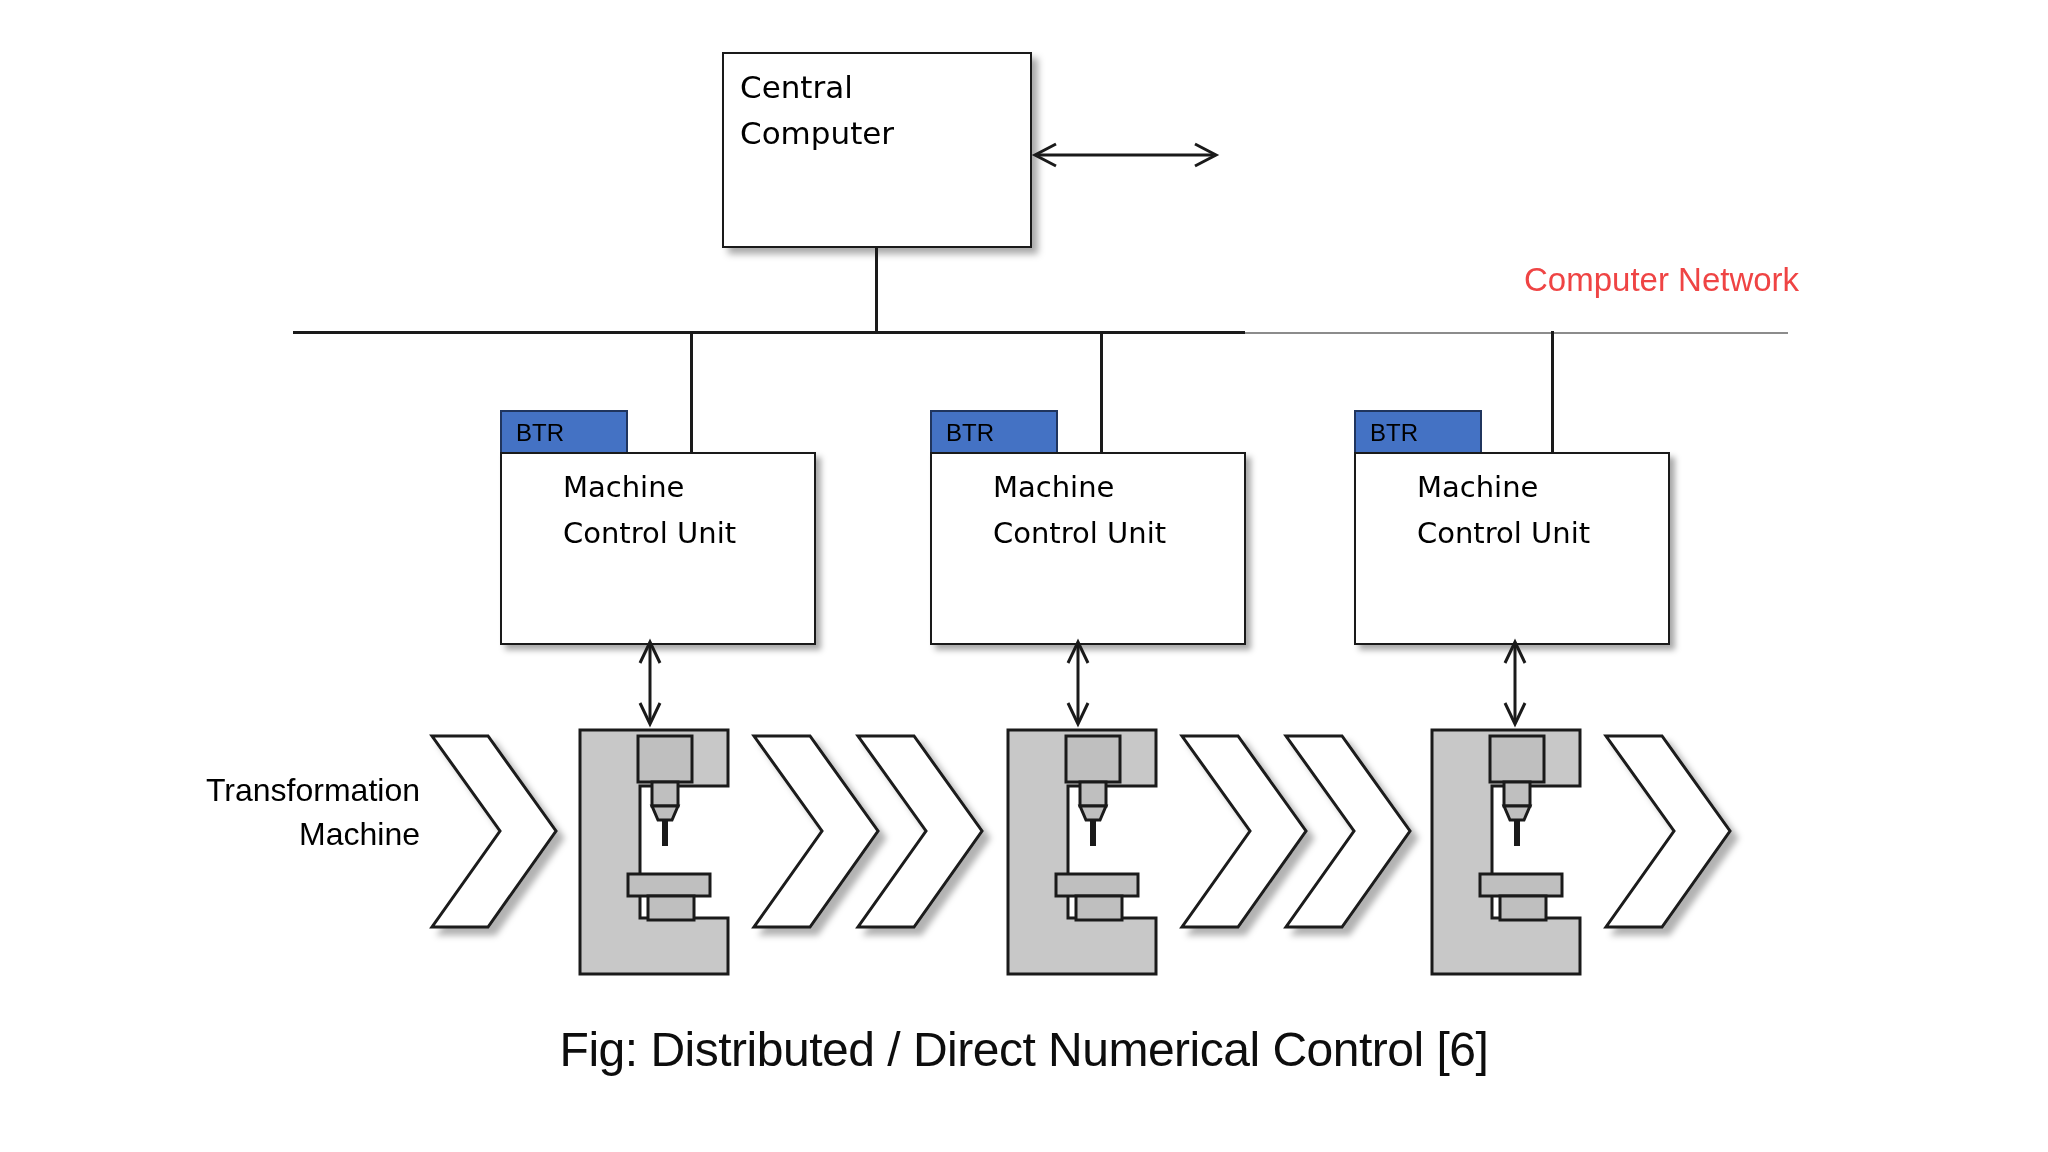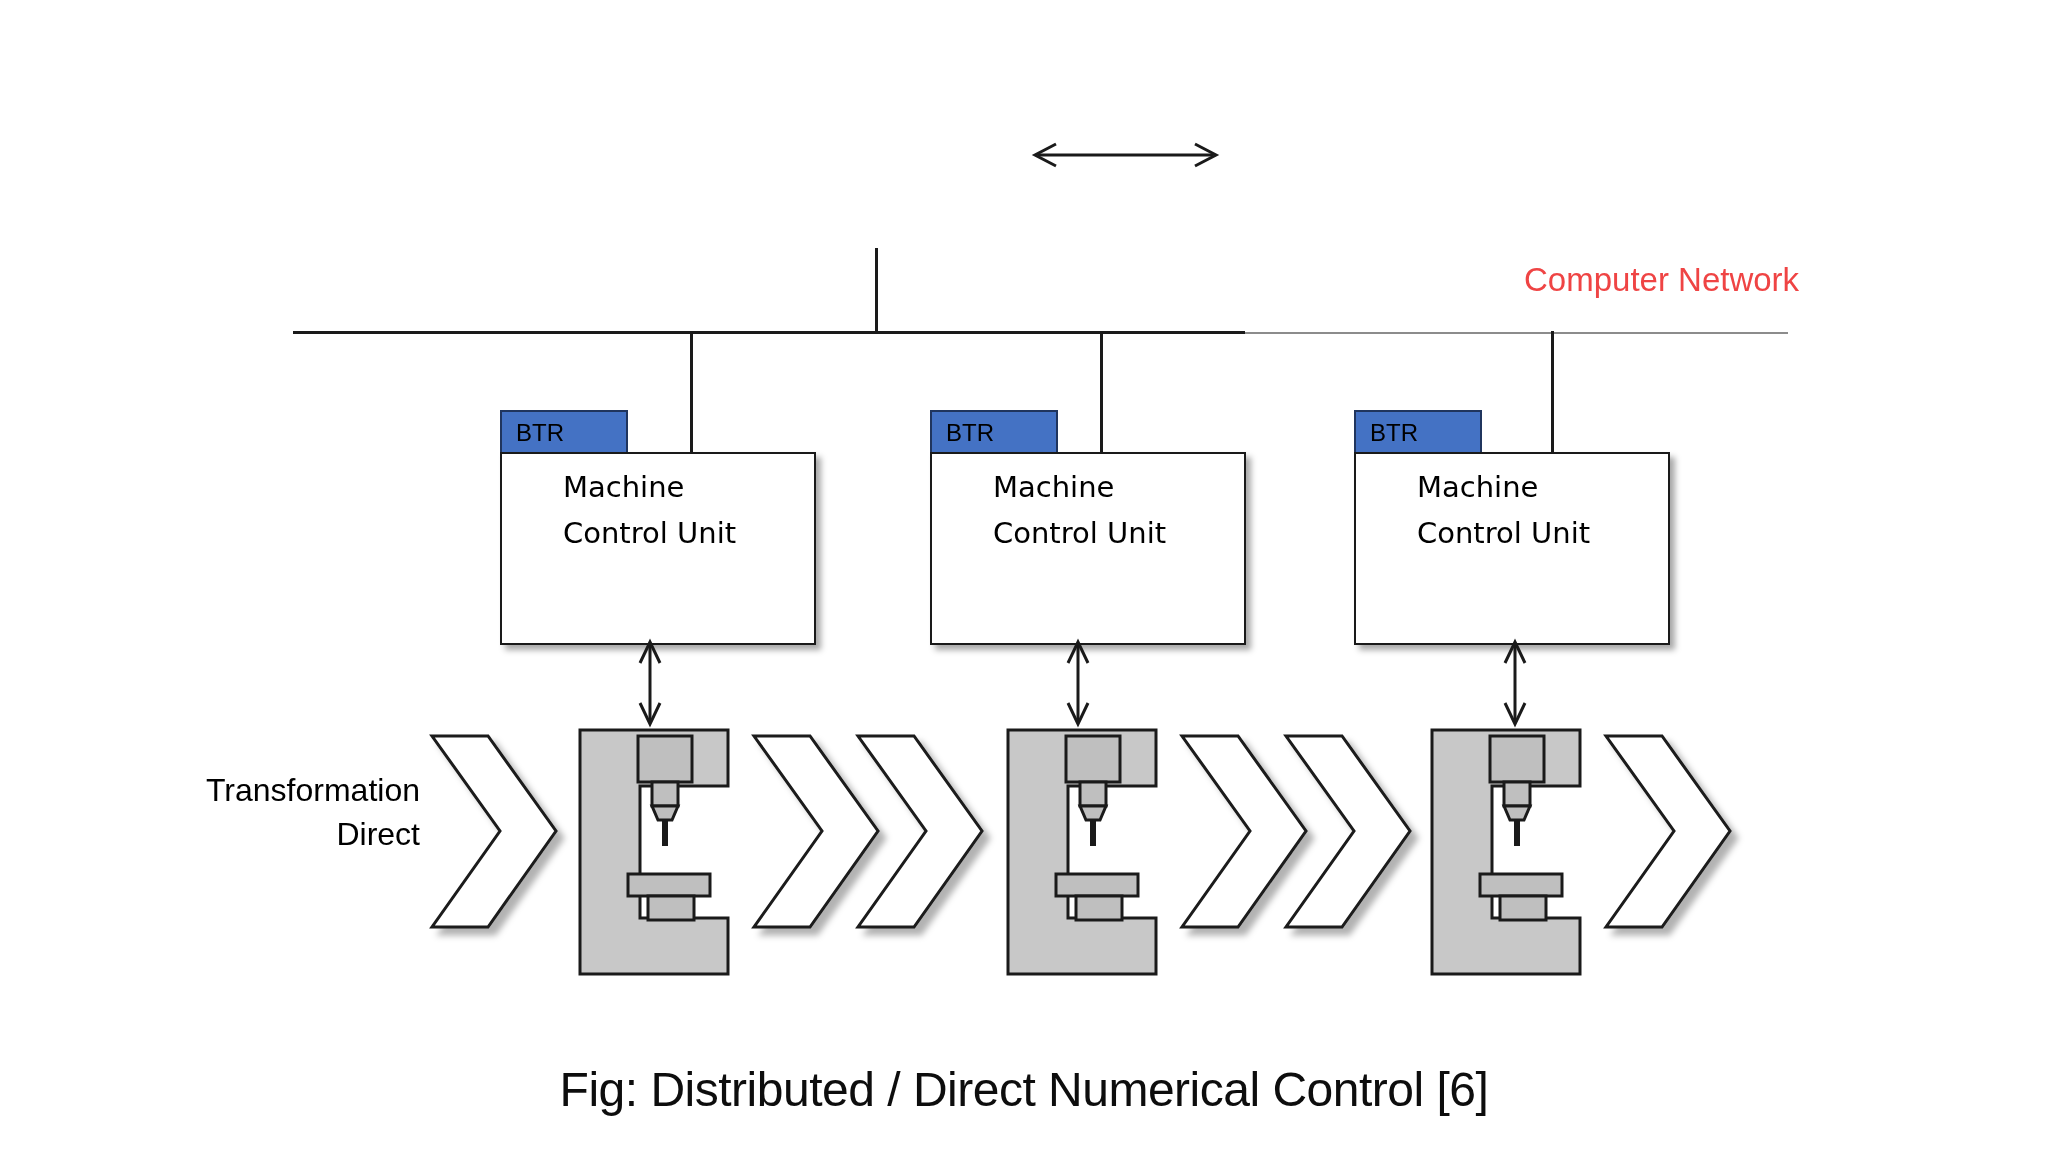--- a/index.html
+++ b/index.html
@@ -128,28 +128,31 @@
   }
 
   
   .caption {
     left: 0; top: 1022px; width: 2048px;
     text-align: center;
     font-family: "Liberation Sans Narrow", "Liberation Sans", sans-serif;
     font-size: 48px;
     letter-spacing: -0.5px;
     color: #0d0d0d;
-    margin-top: 40px;
   }
 </style>
 </head>
 <body>
 
 <div id="stage">
 
+  <div class="abs cc-box">
+    <div class="cc-text">Central
+Computer</div>
+  </div>
 
   <svg class="arrow-svg" style="left:1028px; top:140px;" width="195" height="30" viewBox="0 0 195 30">
     <line x1="10" y1="15" x2="185" y2="15" stroke="#1a1a1a" stroke-width="3"></line>
     <polyline points="28,4 7,15 28,26" fill="none" stroke="#1a1a1a" stroke-width="3"></polyline>
     <polyline points="167,4 188,15 167,26" fill="none" stroke="#1a1a1a" stroke-width="3"></polyline>
   </svg>
 
 
   <div class="abs vline" style="left:875px; top:248px; height:85px;"></div>
 
@@ -201,21 +204,21 @@
 Control Unit</div>
     </div>
   </div>
   <svg class="arrow-svg" style="left:1500px; top:638px;" width="30" height="90" viewBox="0 0 30 90">
     <line x1="15" y1="6" x2="15" y2="84" stroke="#1a1a1a" stroke-width="3"></line>
     <polyline points="5,25 15,4 25,25" fill="none" stroke="#1a1a1a" stroke-width="3"></polyline>
     <polyline points="5,65 15,86 25,65" fill="none" stroke="#1a1a1a" stroke-width="3"></polyline>
   </svg>
 
   <div class="abs tp-label">Transformation
-Direct</div>
+Machine</div>
 
   <div class="abs chev" style="left:430px; top:733px;">
     <svg width="130" height="198" viewBox="0 0 130 198">
       <filter id="cshadow" x="-30%" y="-30%" width="180%" height="180%">
         <feDropShadow dx="7" dy="7" stdDeviation="3" flood-color="#000000" flood-opacity="0.30"></feDropShadow>
       </filter>
       <polygon points="2,3 58,3 126,98 58,194 2,194 70,98" fill="#ffffff" stroke="#1a1a1a" stroke-width="3" filter="url(#cshadow)"></polygon>
     </svg>
   </div>
 

